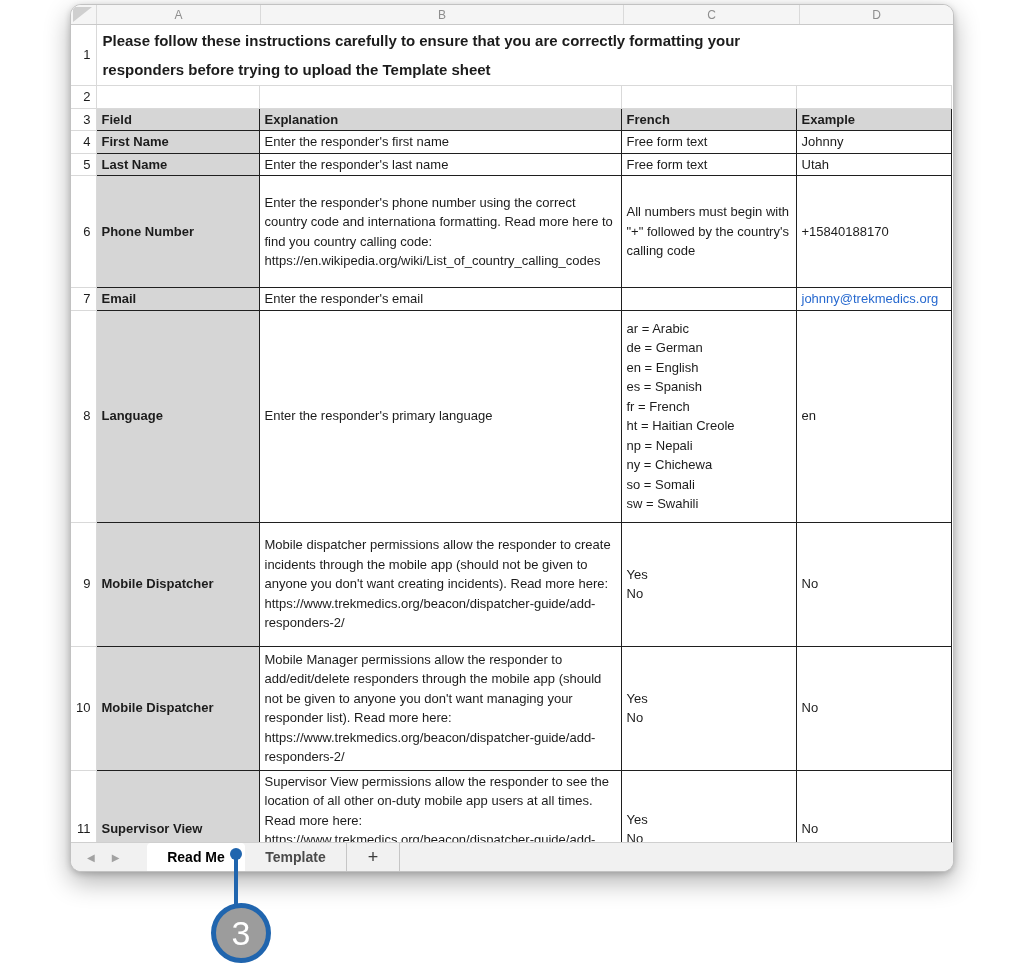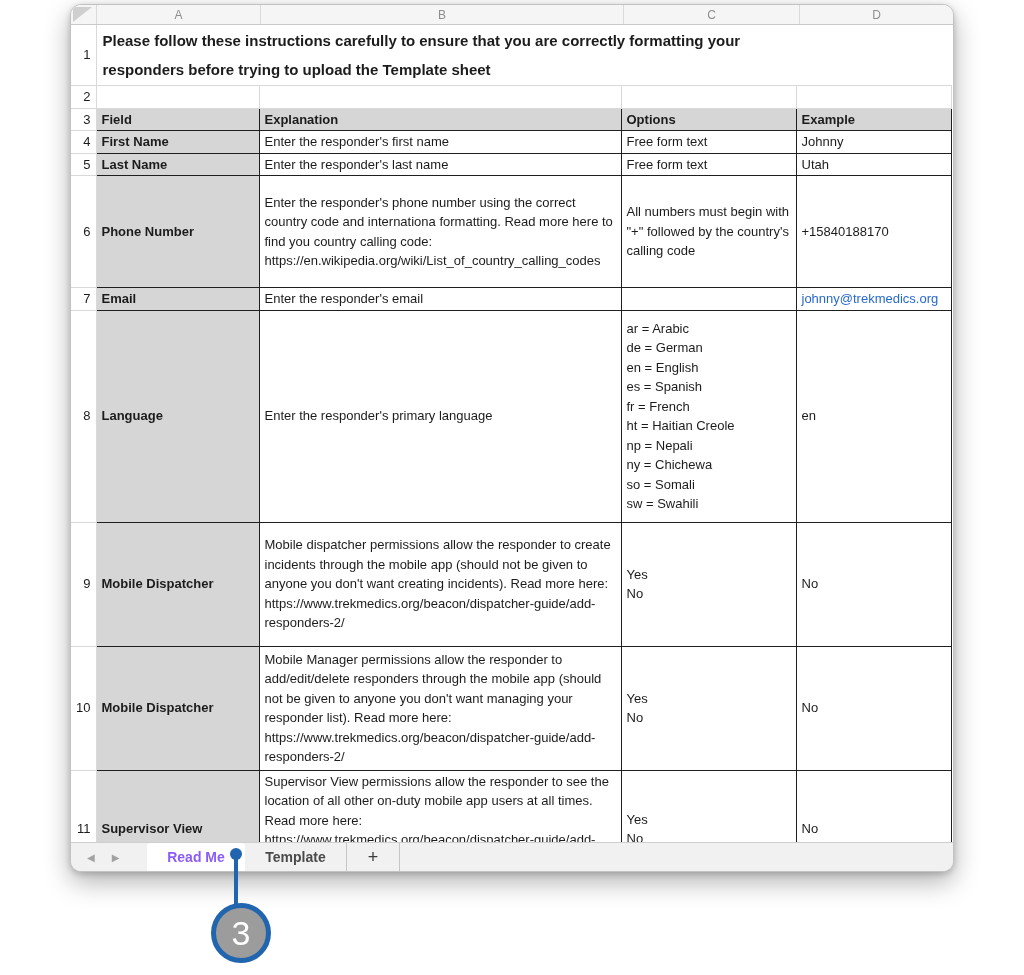--- a/index.html
+++ b/index.html
@@ -74,21 +74,21 @@
     gap:17px;padding-left:16px;box-sizing:border-box;
   }
   .navarrows span{color:#a2a2a2;font-size:10px;font-family:"DejaVu Sans",sans-serif;}
   .tab{
     display:flex;align-items:center;justify-content:center;color:#4a4a4a;
     box-sizing:border-box;
     font-weight:bold;
   }
   .tab.active{
     width:98px;flex:0 0 98px;background:#ffffff;border-radius:4px 4px 0 0;
-    color:#8b5cf6;font-weight:bold;
+    color:#000000;font-weight:bold;
   }
   .tab.inactive{width:102px;flex:0 0 102px;border-right:1px solid #c6c6c6;}
   .tab.addtab{
     width:53px;flex:0 0 53px;border-right:1px solid #c6c6c6;
     font-size:18px;color:#3c3c3c;font-weight:400;
   }
   
   .callout-dot{
     position:absolute;left:230px;top:848px;width:12px;height:12px;
     border-radius:50%;background:#2065ae;z-index:30;
@@ -142,21 +142,21 @@
         <td class="gcell"></td>
         <td class="gcell"></td>
         <td class="gcell"></td>
         <td class="gcell"></td>
       </tr>
 
       <tr class="row-3">
         <td class="rownum">3</td>
         <td class="dark grayhead">Field</td>
         <td class="dark grayhead">Explanation</td>
-        <td class="dark grayhead">Options</td>
+        <td class="dark grayhead">French</td>
         <td class="dark grayhead">Example</td>
       </tr>
 
       <tr class="row-4">
         <td class="rownum">4</td>
         <td class="dark fieldcell">First Name</td>
         <td class="dark">Enter the responder's first name</td>
         <td class="dark">Free form text</td>
         <td class="dark">Johnny</td>
       </tr>

